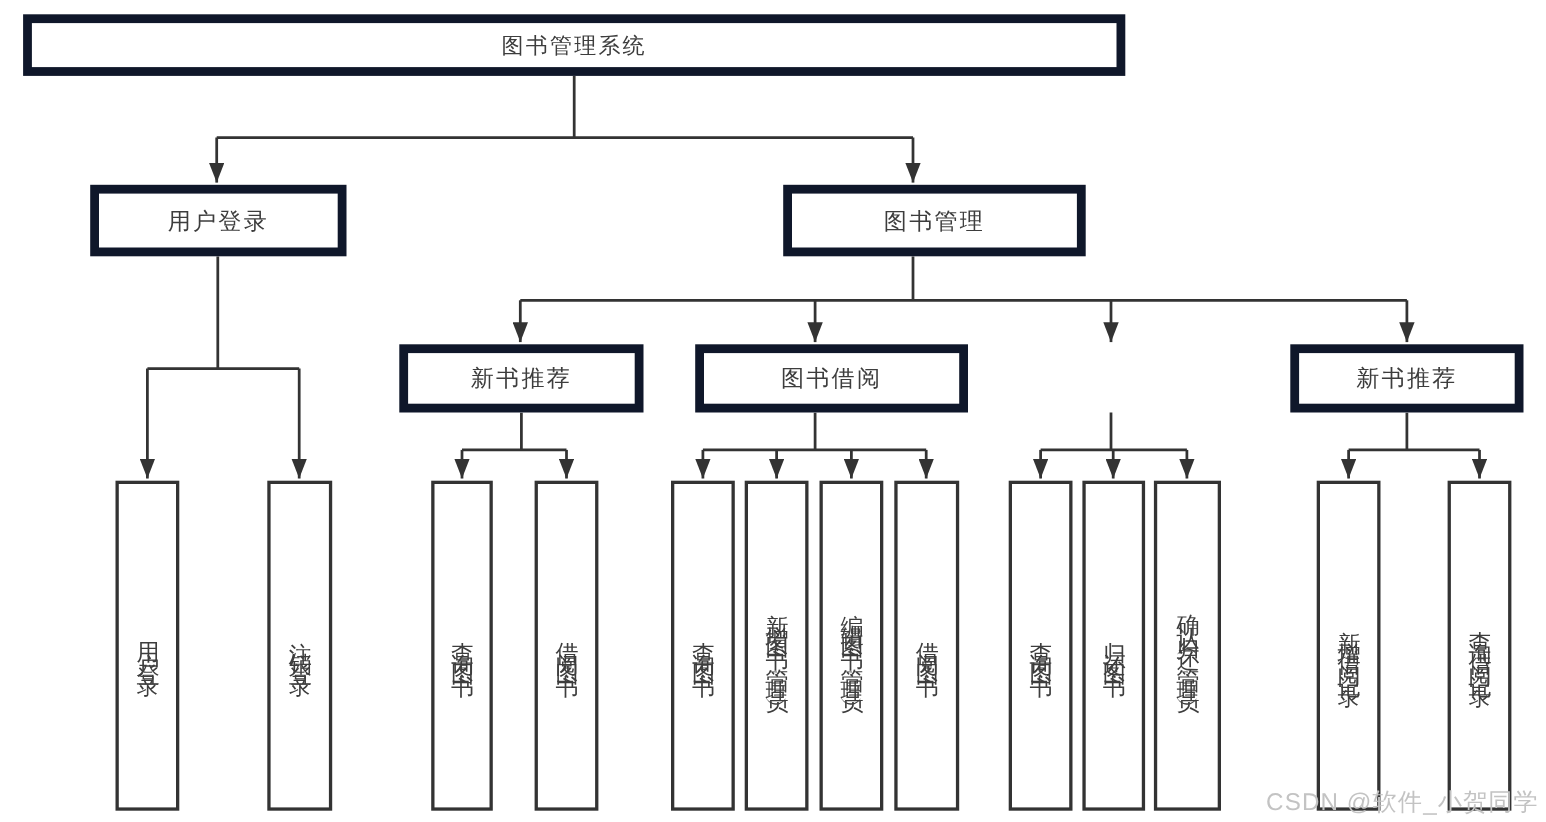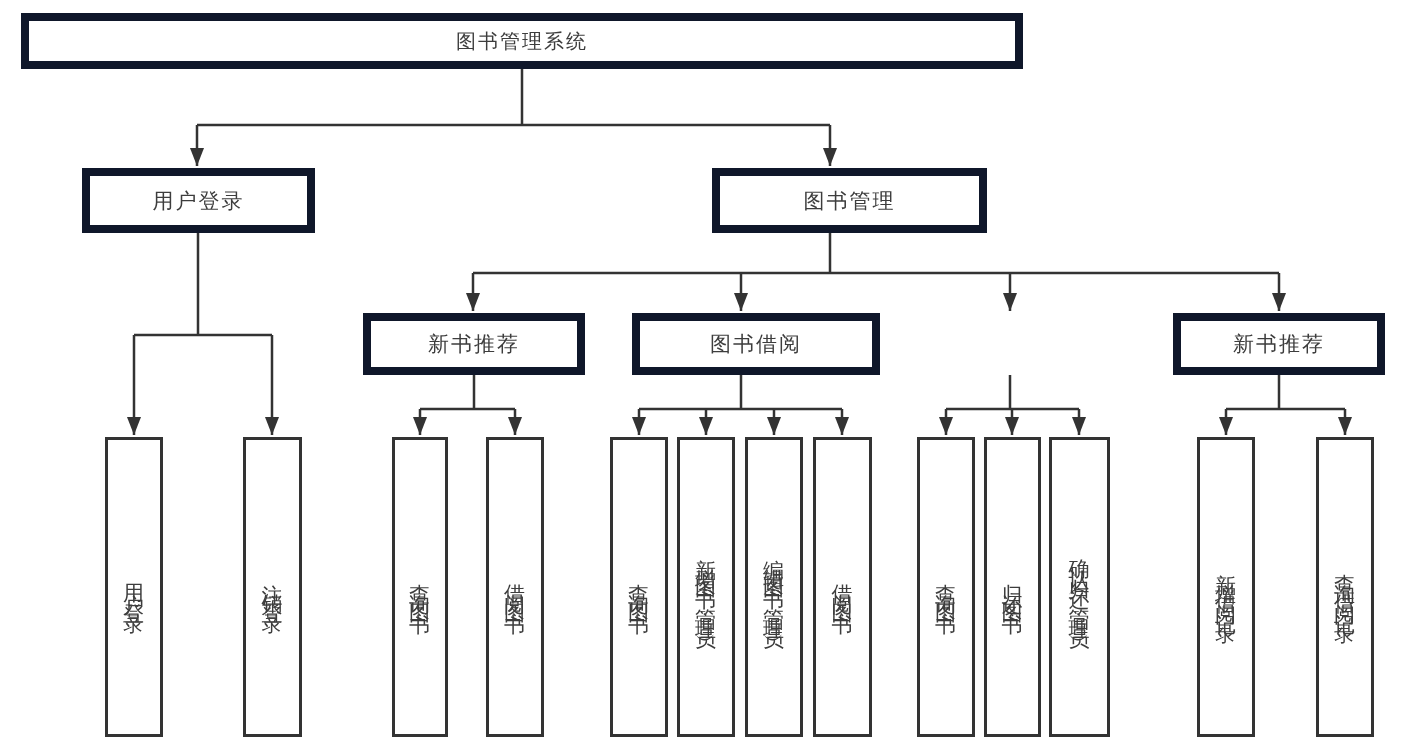--- a/index.html
+++ b/index.html
@@ -162,13 +162,14 @@
     <span>确认归还（管理员）</span>
   </div>
 
   <div class="vbox" style="left:1197px; width:58px;">
     <span>新增借阅记录</span>
   </div>
   <div class="vbox" style="left:1316px; width:58px;">
     <span>查询借阅记录</span>
   </div>
 
+  <div class="watermark">CSDN @软件_小贺同学</div>
 </div>
 
 </body></html>

